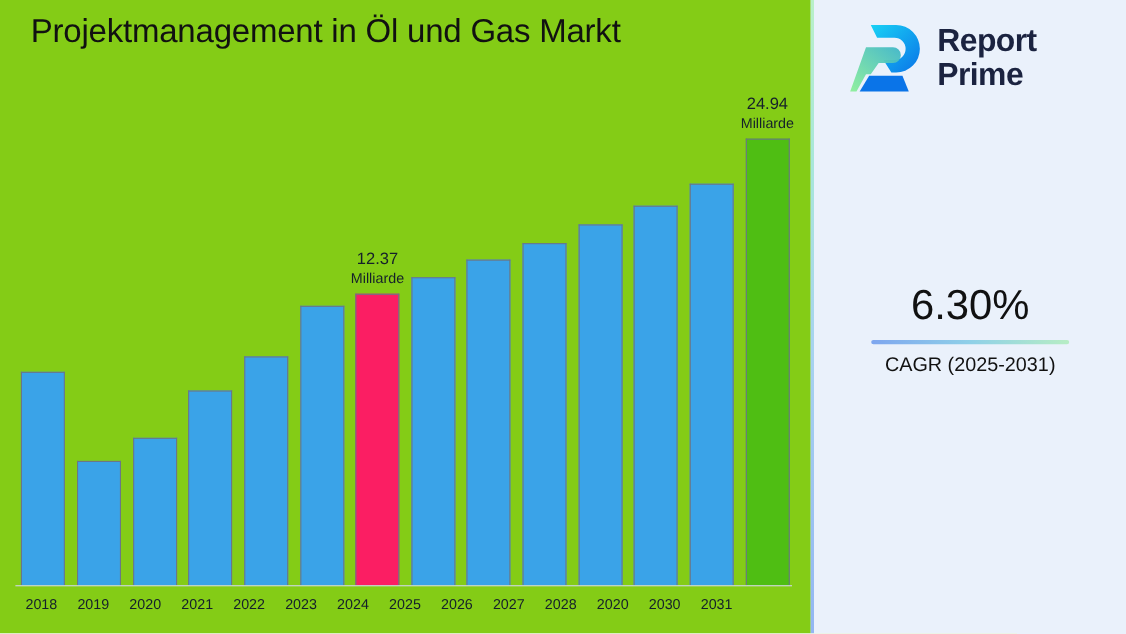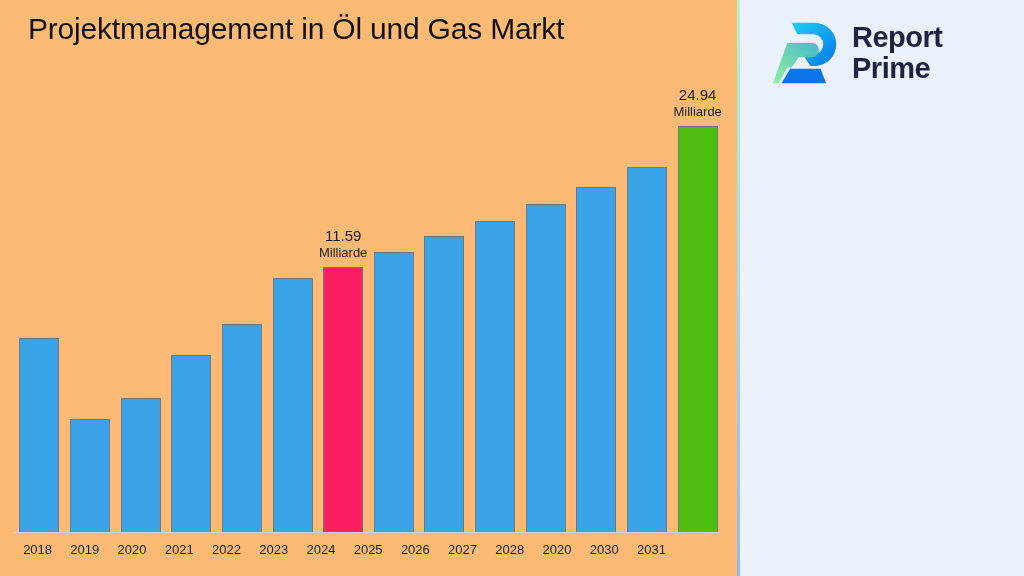--- a/index.html
+++ b/index.html
@@ -14,21 +14,21 @@
     background: #eaf1fb;
     overflow: hidden;
     font-family: "Liberation Sans", sans-serif;
   }
 
   
   #chart-panel {
     position: absolute;
     left: 0; top: 0;
     width: 737px; height: 576px;
-    background: #fdba74;
+    background: #84cc16;
   }
 
   #chart-title {
     position: absolute;
     left: 28px;
     top: 8px;
     font-size: 30px;
     line-height: 42px;
     color: #111111;
     letter-spacing: -0.2px;
@@ -207,21 +207,21 @@
           </div>
           <div class="bar-slot">
             <div class="bar blue" title="2022: 12.79 Milliarde" style="height: 208px;"></div>
           </div>
           <div class="bar-slot">
             <div class="bar blue" title="2023: 15.62 Milliarde" style="height: 254px;"></div>
           </div>
           <div class="bar-slot">
             <div class="bar pink" title="2024: 16.26 Milliarde" style="height: 265px;"></div>
             <div class="bar-label" style="bottom: 271px;">
-              <span class="val">11.59</span>
+              <span class="val">12.37</span>
               <span class="unit">Milliarde</span>
             </div>
           </div>
           <div class="bar-slot">
             <div class="bar blue" title="2025: 17.23 Milliarde" style="height: 280px;"></div>
           </div>
           <div class="bar-slot">
             <div class="bar blue" title="2026: 18.19 Milliarde" style="height: 296px;"></div>
           </div>
           <div class="bar-slot">
@@ -286,15 +286,20 @@
           <path d="M24 36 H58 a10 10 0 0 1 0 20 H40 L30 70 H24 L12 92 H4 L24 36 Z" fill="url(#ggreen)" opacity="0.95"></path>
           <path d="M28 72 H70 L78 92 H16 Z" fill="#0a74e8"></path>
         </svg>
       </span>
       <span id="logo-text">
         <span>Report</span>
         <span>Prime</span>
       </span>
     </div>
 
+    <div id="cagr-block">
+      <div id="cagr-value">6.30%</div>
+      <div id="cagr-rule"></div>
+      <div id="cagr-caption">CAGR (2025-2031)</div>
+    </div>
 
   </div>
 </div>
 
 </body></html>

